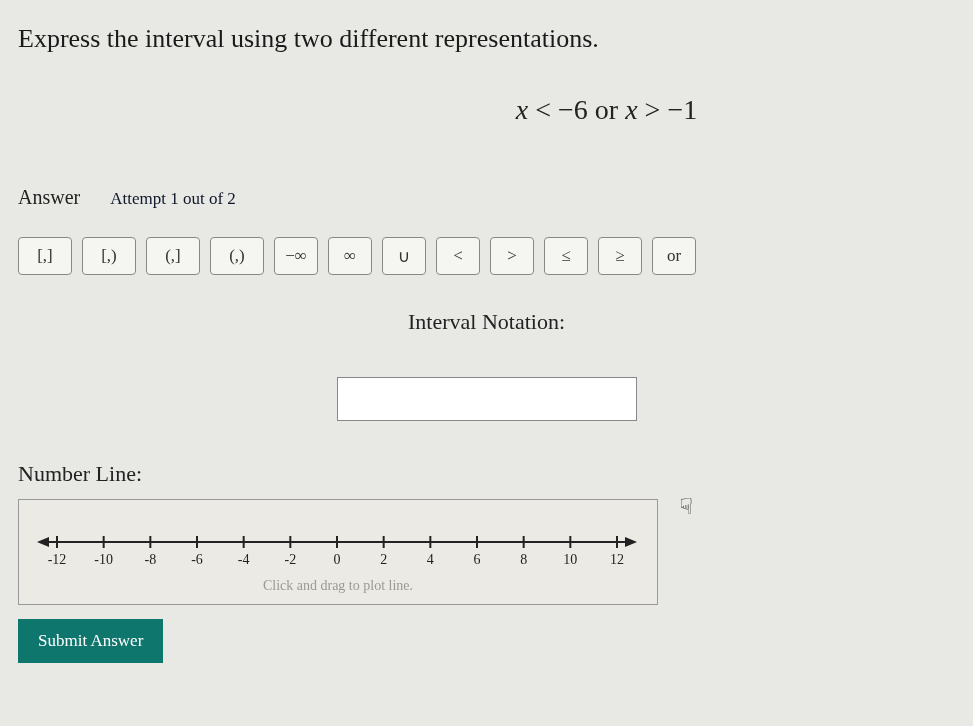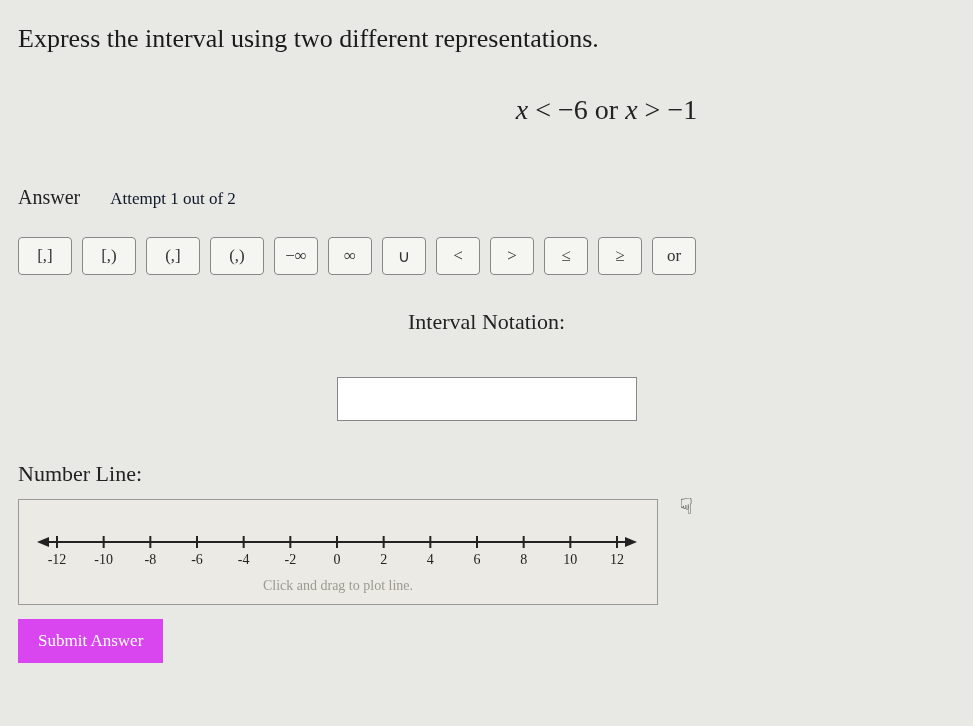--- a/index.html
+++ b/index.html
@@ -92,21 +92,21 @@
     margin-top: 6px;
     font-family: Georgia, serif;
   }
   .hand-cursor {
     position: absolute;
     top: -6px;
     right: -36px;
     font-size: 22px;
   }
   .submit-btn {
-    background: #d946ef;
+    background: #0f766e;
     color: #fff;
     border: none;
     font-size: 17px;
     padding: 12px 20px;
     cursor: pointer;
     font-family: Georgia, serif;
   }
 </style>
 </head>
 <body>

